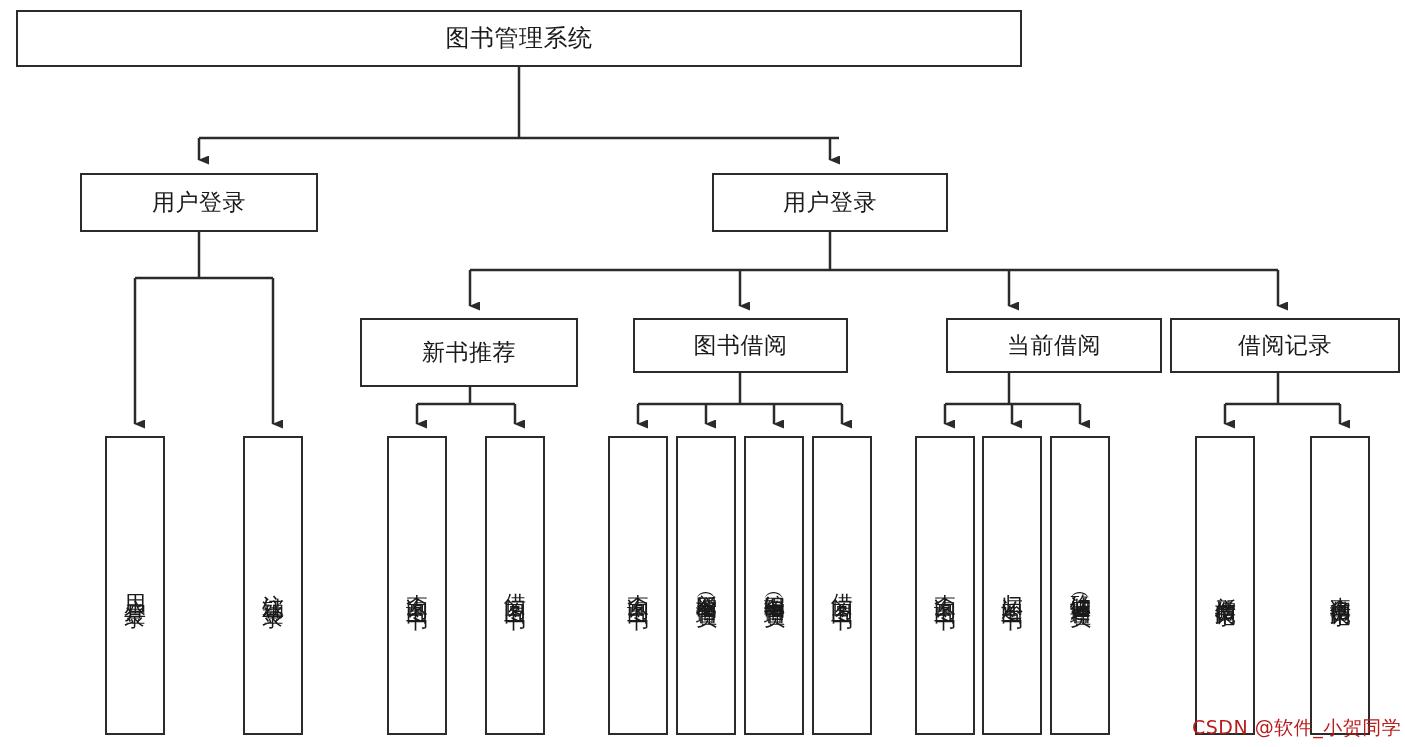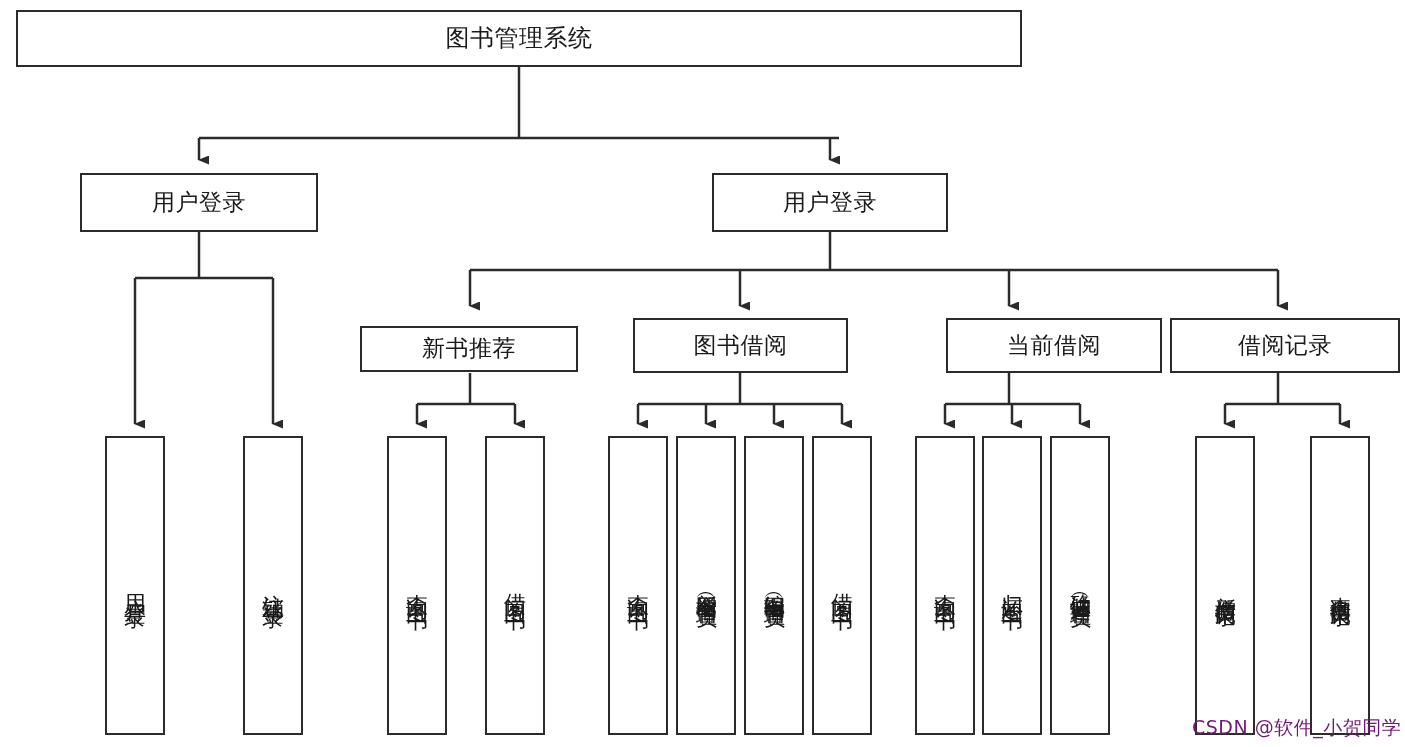--- a/index.html
+++ b/index.html
@@ -59,21 +59,21 @@
     text-orientation: upright;
     display: block;
     white-space: nowrap;
   }
   .node.vert.tight .vtext {
     letter-spacing: 2px;
     font-size: 21px;
   }
   .watermark {
     position: absolute;
-    color: #701a75;
+    color: #b91c1c;
     font-size: 19px;
     white-space: nowrap;
     letter-spacing: 0.5px;
     font-family: "DejaVu Sans", "Liberation Sans", sans-serif;
   }
 </style>
 </head>
 <body>
 
 <div id="diagram-root">
@@ -132,21 +132,21 @@
     <span>图书管理系统</span>
   </div>
 
   <div class="node horiz" style="left:80px; top:173px; width:238px; height:59px;">
     <span>用户登录</span>
   </div>
   <div class="node horiz" style="left:712px; top:173px; width:236px; height:59px;">
     <span>用户登录</span>
   </div>
 
-  <div class="node horiz" style="left:360px; top:326px; width:218px; height:46px;justify-content:center;">
+  <div class="node horiz" style="left:360px; top:318px; width:218px; height:69px;justify-content:center;">
     <span>新书推荐</span>
   </div>
   <div class="node horiz" style="left:633px; top:318px; width:215px; height:55px;text-align:center;">
     <span>图书借阅</span>
   </div>
   <div class="node horiz" style="left:946px; top:318px; width:216px; height:55px;">
     <span>当前借阅</span>
   </div>
   <div class="node horiz" style="left:1170px; top:318px; width:230px; height:55px;">
     <span>借阅记录</span>

